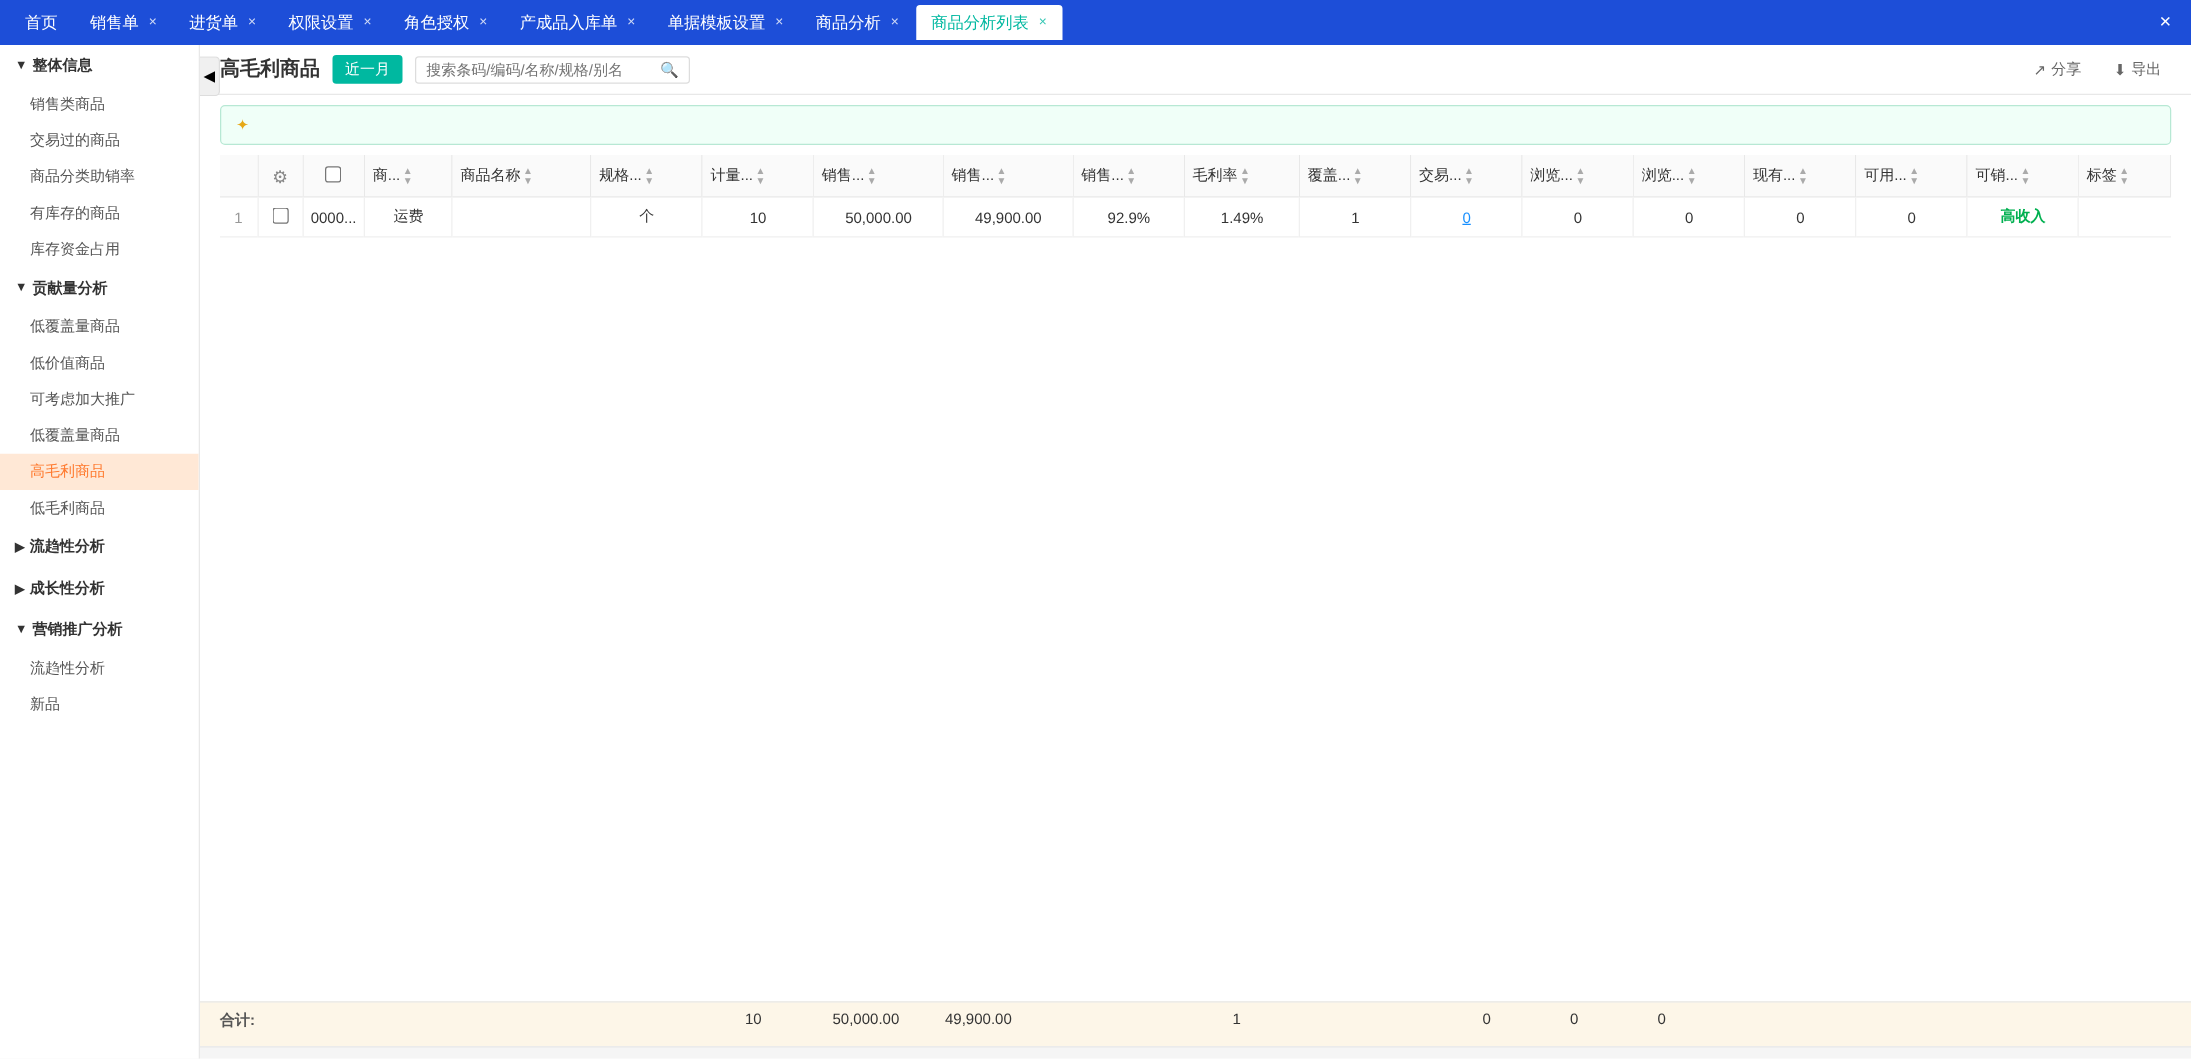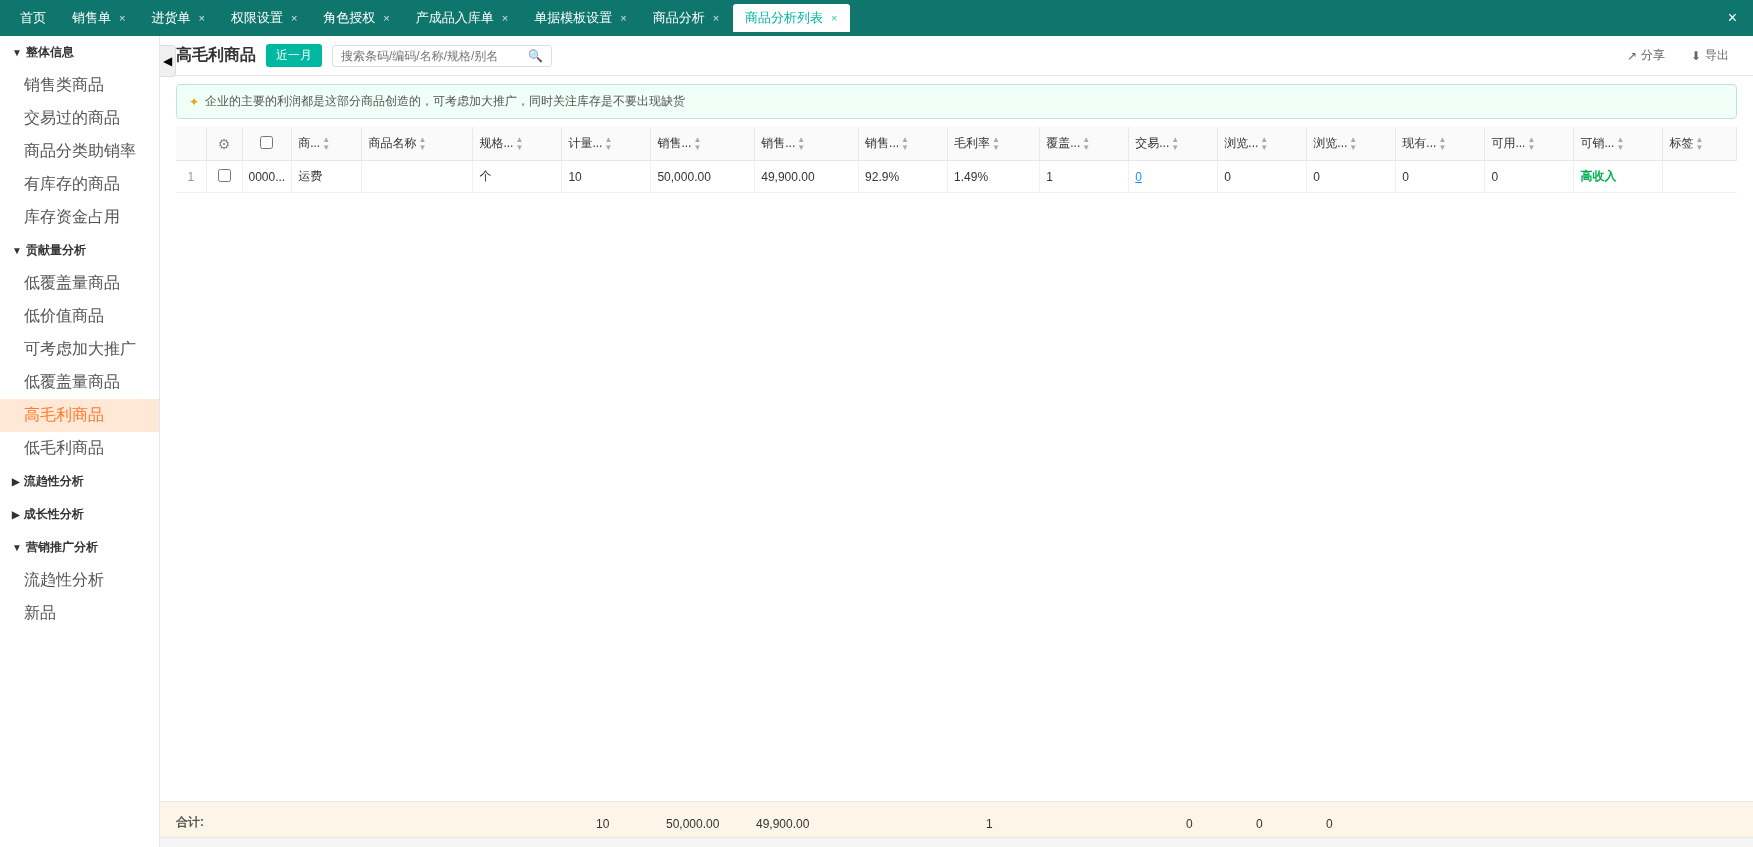--- a/index.html
+++ b/index.html
@@ -2,21 +2,21 @@
 <html><head>
   <meta charset="utf-8">
   <style>
     * { margin: 0; padding: 0; box-sizing: border-box; }
     body { font-family: 'Microsoft YaHei', Arial, sans-serif; font-size: 12px; background: #f5f5f5; overflow: hidden; width: 1753px; height: 847px; }
 
     
     .top-nav {
       display: flex;
       align-items: center;
-      background: #0f766e;
+      background: #1d4ed8;
       height: 36px;
       padding: 0 8px;
       gap: 2px;
       text-align: center;
     }
     .nav-item {
       display: flex;
       align-items: center;
       padding: 0 12px;
       height: 28px;
@@ -65,21 +65,21 @@
       padding: 8px 12px;
       font-size: 12px;
       color: #333;
       font-weight: bold;
       cursor: pointer;
       gap: 4px;
     }
     .sidebar-group-title .arrow { font-size: 10px; }
     .sidebar-item {
       padding: 6px 12px 6px 24px;
-      font-size: 16px;
+      font-size: 12px;
       color: #555;
       cursor: pointer;
       white-space: nowrap;
       overflow: hidden;
       text-overflow: ellipsis;
     }
     .sidebar-item.active {
       background: #ffe8d6;
       color: #ff7a2f;
       border-radius: 0;
@@ -213,28 +213,29 @@
     .col-sort { display: inline-flex; align-items: center; gap: 2px; }
     .sort-arrows { display: flex; flex-direction: column; font-size: 8px; color: #aaa; line-height: 1; }
     tbody tr {
       border-bottom: 1px solid #f0f0f0;
     }
     tbody td {
       padding: 7px 6px;
       color: #333;
       border-right: 1px solid #f0f0f0;
       white-space: nowrap;
+      text-align: center;
     }
     .tag-high { color: #00b050; font-weight: bold; }
     .text-link { color: #1890ff; text-decoration: underline; cursor: pointer; }
 
     
     .footer-bar {
       display: flex;
-      align-items: flex-end;
+      align-items: flex-start;
       background: #fdf6e8;
       border-top: 1px solid #e8e8e8;
       padding: 6px 16px;
       font-size: 12px;
       color: #333;
       flex-shrink: 0;
       min-height: 36px;
     }
     .footer-label { margin-right: 20px; color: #555; font-weight: bold; }
     .footer-vals {
@@ -332,21 +333,20 @@
         <span>分享</span>
       </div>
       <div class="header-action-btn">
         <span>⬇</span>
         <span>导出</span>
       </div>
     </div>
 
     <div class="info-banner">
       <span class="info-icon">✦</span>
-      <span>企业的主要的利润都是这部分商品创造的，可考虑加大推广，同时关注库存是不要出现缺货</span>
     </div>
 
     <div class="table-container">
       <table>
         <thead>
           <tr id="table-header-row">
           <th style="width: 30px; text-align: center;"></th>
               <th style="width: 36px; text-align: center;"><span class="settings-icon">⚙</span></th>
               <th style="width: 36px; text-align: center;"><input type="checkbox" style=""></th>
               <th><span class="col-sort">

